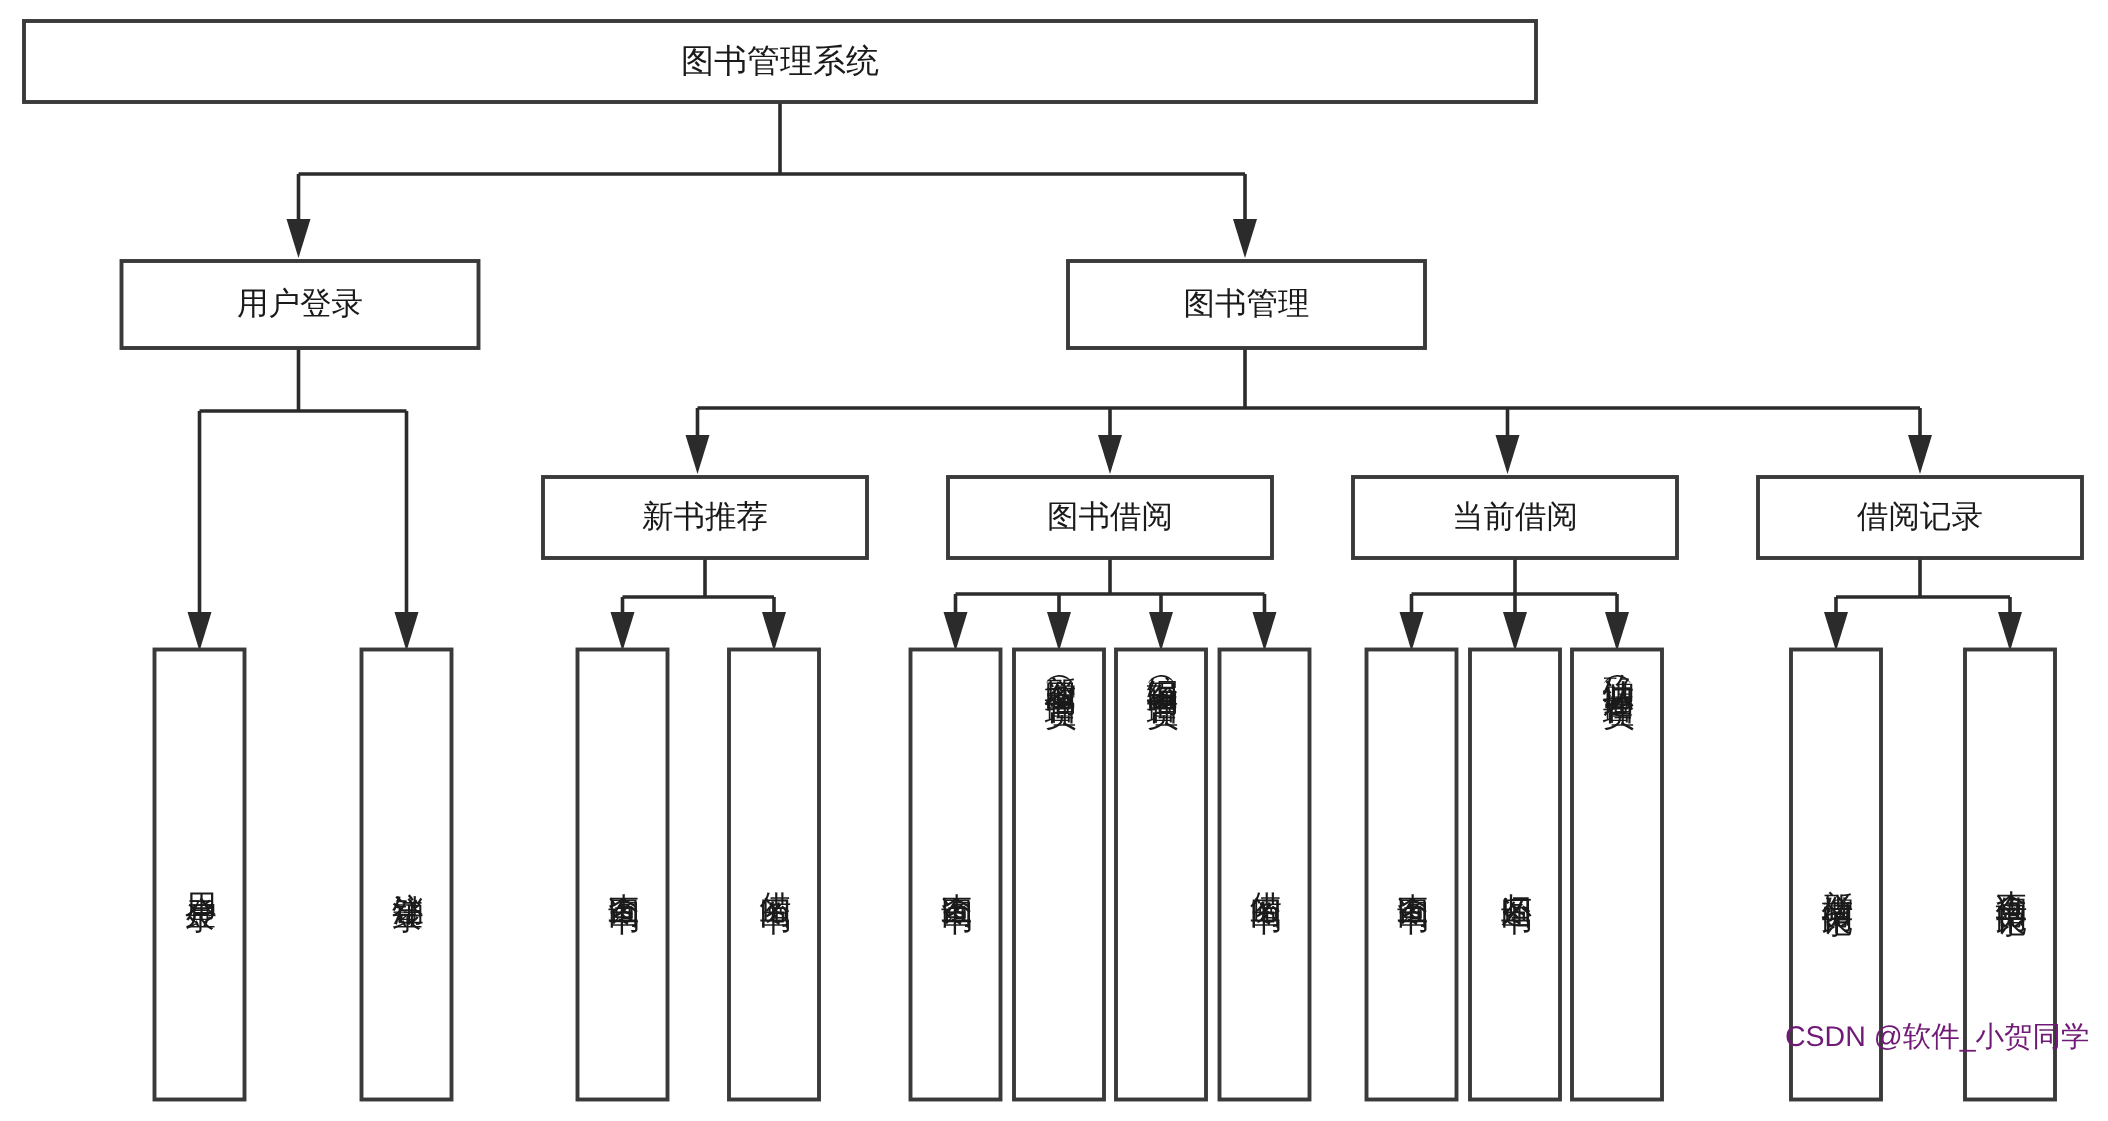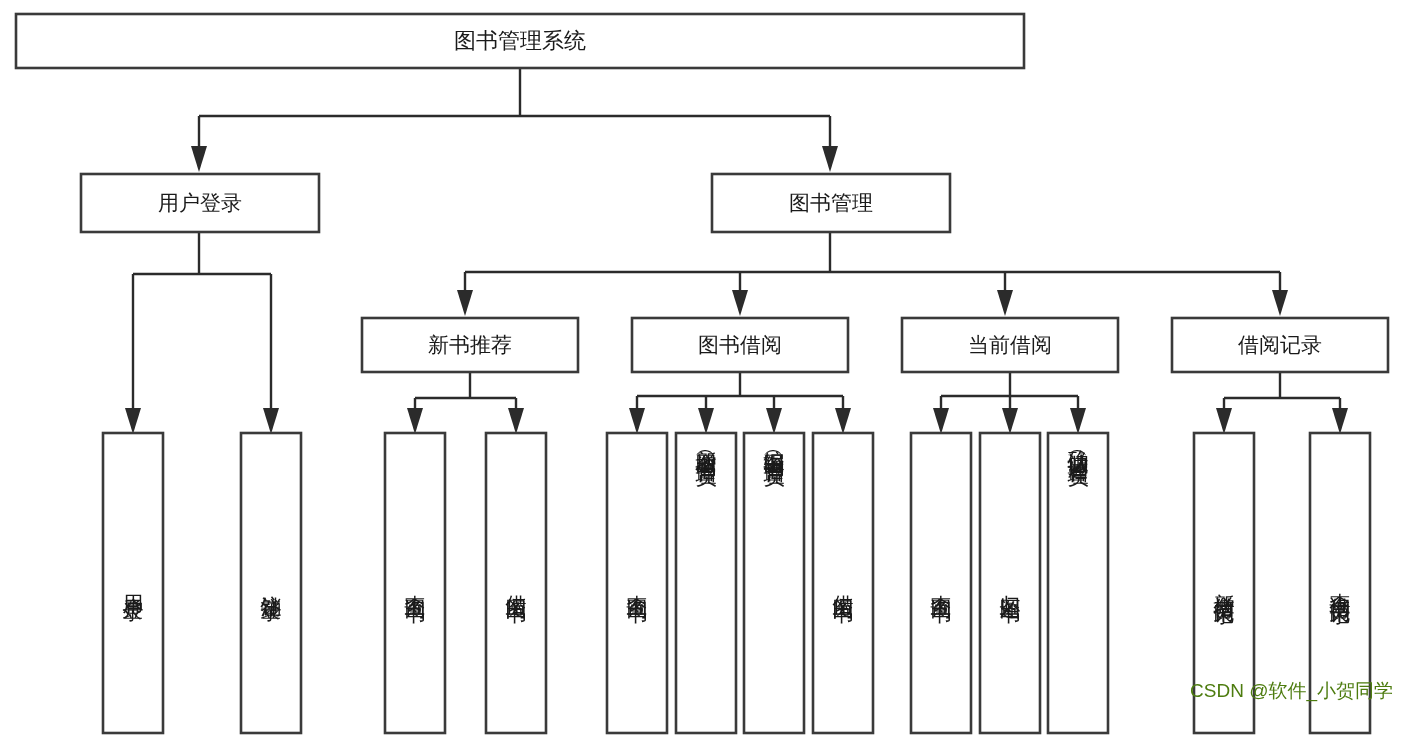--- a/index.html
+++ b/index.html
@@ -71,21 +71,21 @@
     color: #1a1a1a;
     letter-spacing: 2.5px;
     white-space: nowrap;
   }
   .watermark {
     position: absolute;
     right: 12px;
     bottom: 6px;
     font-family: "Liberation Sans", "DejaVu Sans", sans-serif;
     font-size: 19px;
-    color: #4d7c0f;
+    color: #701a75;
     white-space: nowrap;
     pointer-events: none;
   }
 </style>
 </head>
 <body>
 
 <div id="diagram-root">
 
   <svg class="diagram-canvas" viewBox="0 0 1405 747" xmlns="http://www.w3.org/2000/svg">

